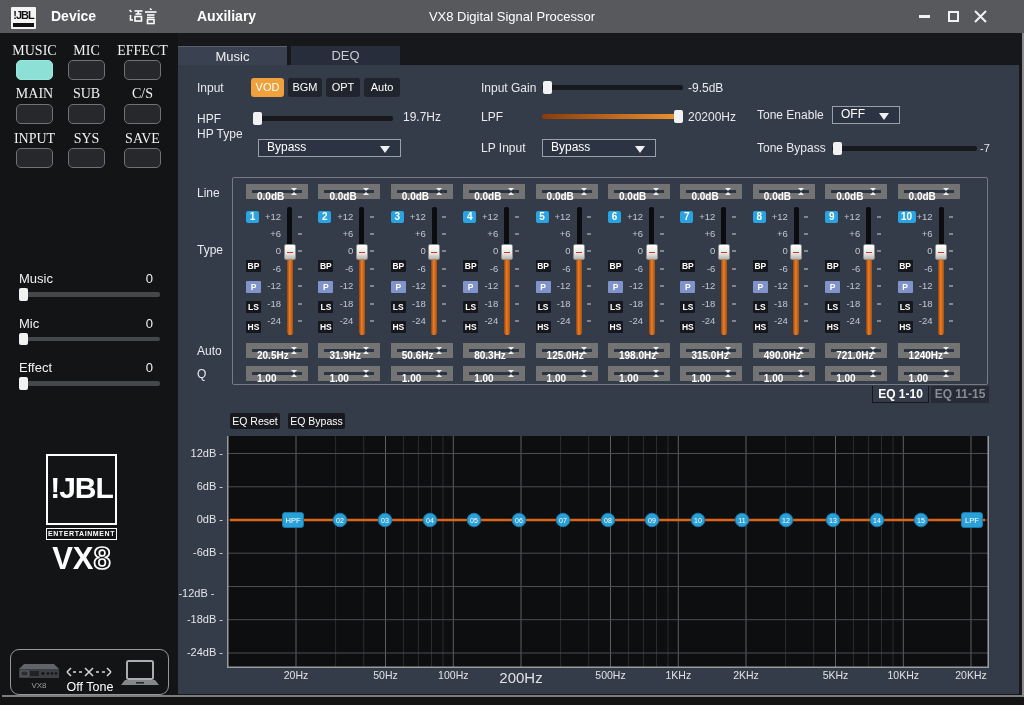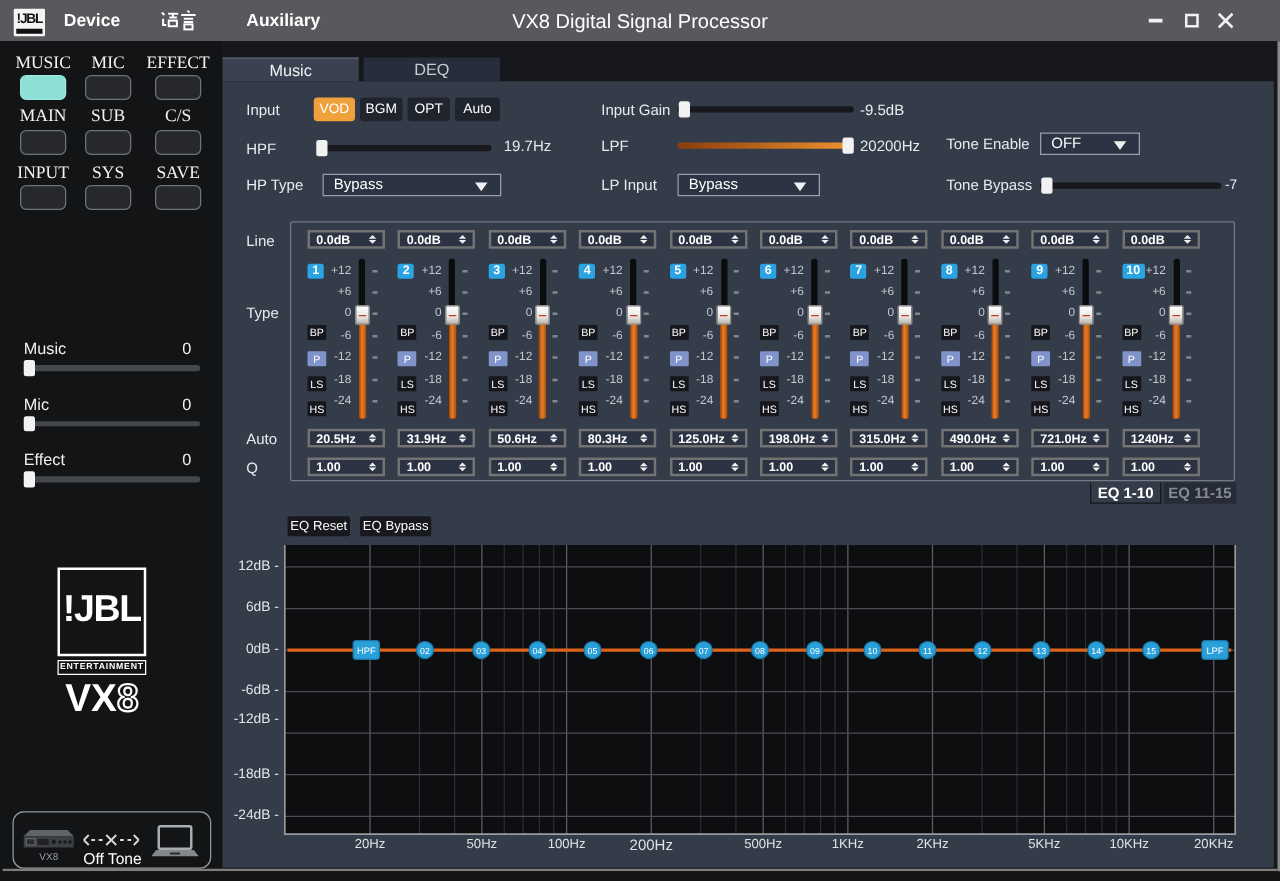--- a/index.html
+++ b/index.html
@@ -1,26 +1,26 @@
 <!DOCTYPE html>
 <html><head><meta charset="utf-8">
 <style>
 *{margin:0;padding:0;box-sizing:border-box}
 html,body{width:1024px;height:705px;overflow:hidden;background:#101113}
 body{font-family:"Liberation Sans",sans-serif;position:relative}
 .ab{position:absolute}
 .lbl{position:absolute;color:#e8eaed;font-size:12px;line-height:14px;white-space:nowrap}
-.spin{position:absolute;width:62px;height:15px;background:#2c3342;border:2px solid #737373;color:#fff;
+.spin{position:absolute;width:62px;height:15px;background:#2c3342;border:6px solid #737373;color:#fff;
   font-size:10px;font-weight:bold;line-height:13px;padding-left:5px;white-space:nowrap}
 .spU{position:absolute;right:5px;top:2px;width:0;height:0;border-left:3.5px solid transparent;border-right:3.5px solid transparent;border-bottom:3.5px solid #f0f0f0}
 .spD{position:absolute;right:5px;bottom:2px;width:0;height:0;border-left:3.5px solid transparent;border-right:3.5px solid transparent;border-top:3.5px solid #f0f0f0}
 .drop{position:absolute;background:#2c3342;border:1px solid #9aa0a8;color:#fff;font-size:12px;line-height:15px;padding-left:8px}
 .dArr{position:absolute;right:10px;top:5.5px;width:0;height:0;border-left:5px solid transparent;border-right:5px solid transparent;border-top:7px solid #f0f0f0}
 .badge{position:absolute;background:#2aa3e2;color:#fff;font-size:10px;font-weight:bold;text-align:center;border-radius:2px}
-.tbtn{position:absolute;width:15px;height:12px;background:#15171c;color:#fff;font-size:8.5px;font-weight:normal;text-align:center;line-height:12px;border-radius:1px}
+.tbtn{position:absolute;width:15px;height:12px;background:#15171c;color:#fff;font-size:8.5px;font-weight:bold;text-align:center;line-height:12px;border-radius:1px}
 .tick{position:absolute;width:21px;color:#c3c8cf;font-size:9.5px;text-align:right;line-height:12px}
 .dash{position:absolute;width:4px;height:2px;background:#83878d}
 .vtrack{position:absolute;width:5px;background:#0b0c0e;border-radius:2px}
 .vfill{position:absolute;width:6px;background:linear-gradient(90deg,#93430e,#ec7d24 45%,#a4500f);border-radius:2px}
 .vhandle{position:absolute;width:12px;height:16px;background:linear-gradient(180deg,#ffffff,#e8e6e2 60%,#b9b5ad);border-radius:2px;border:1px solid #8d8d8d}
 .vhandle:after{content:"";position:absolute;left:2px;right:2px;top:6.5px;height:1.5px;background:#c0392b}
 .btn{position:absolute;background:#20242d;color:#fff;font-size:11px;text-align:center;border-radius:3px}
 </style></head><body>
 
 <div class="ab" style="left:0;top:0;width:1024px;height:33px;background:#57595c"></div>
@@ -37,21 +37,21 @@
       <path d="M10.5 4 L10 7"></path>
 <rect x="7" y="9.5" width="6.5" height="4.5"></rect>
 <path d="M22 1.5 L23.5 3"></path>
       <path d="M17 5 L28.5 5"></path>
       <path d="M19 8 L26.5 8"></path>
       <path d="M19 10.5 L26.5 10.5"></path>
 <rect x="19.5" y="12.5" width="6.5" height="4"></rect>
 </g>
   </svg>
 <div class="ab" style="left:197px;top:8px;color:#fff;font-weight:bold;font-size:14px">Auxiliary</div>
-<div class="ab" style="left:362px;top:9px;width:300px;text-align:center;color:#fff;font-size:16px">VX8 Digital Signal Processor</div>
+<div class="ab" style="left:362px;top:9px;width:300px;text-align:center;color:#fff;font-size:13px">VX8 Digital Signal Processor</div>
 <div class="ab" style="left:919px;top:15px;width:11px;height:2.5px;background:#f2f2f2"></div>
 <div class="ab" style="left:948px;top:11px;width:11px;height:11px;border:2px solid #f2f2f2"></div>
 <svg class="ab" style="left:974px;top:10px" width="13" height="13" viewBox="0 0 13 13">
 <path d="M1 1 L12 12 M12 1 L1 12" stroke="#f2f2f2" stroke-width="2"></path>
   </svg>
 <div class="ab" style="left:0;top:33px;width:1024px;height:663px;background:#17181c"></div>
 <div class="ab" style="left:0;top:33px;width:178px;height:663px;background:#131416"></div>
 <div class="ab" style="left:2px;top:695px;width:1020px;height:2px;background:#7d7d7d"></div>
 <div class="ab" style="left:0;top:697px;width:1024px;height:8px;background:#141414"></div>
 <div class="ab" style="left:1022px;top:33px;width:2px;height:664px;background:#8a8a8a"></div>
@@ -130,22 +130,22 @@
 <div class="lbl" style="left:688px;top:81px">-9.5dB</div>
 <div class="lbl" style="left:197px;top:112px">HPF</div>
 <div class="ab" style="left:253px;top:116px;width:140px;height:4.5px;background:#17191d;border-radius:2px"></div>
 <div class="ab" style="left:253px;top:111.5px;width:9px;height:13px;background:#f2f2f2;border-radius:2px"></div>
 <div class="lbl" style="left:403px;top:110px">19.7Hz</div>
 <div class="lbl" style="left:481px;top:110px">LPF</div>
 <div class="ab" style="left:542px;top:114px;width:141px;height:5px;background:linear-gradient(90deg,#8a3c0c,#ef9430);border-radius:2px"></div>
 <div class="ab" style="left:674px;top:110px;width:9px;height:13px;background:#f2f2f2;border-radius:2px"></div>
 <div class="lbl" style="left:688px;top:110px">20200Hz</div>
 <div class="lbl" style="left:757px;top:108px">Tone Enable</div>
-<div class="drop" style="left:832px;top:106px;width:80px;height:18px">OFF<div class="dArr"></div></div>
-<div class="lbl" style="left:197px;top:141px">HP Type</div>
+<div class="drop" style="left:832px;top:106px;width:68px;height:18px">OFF<div class="dArr"></div></div>
+<div class="lbl" style="left:197px;top:127px">HP Type</div>
 <div class="drop" style="left:258px;top:139px;width:143px;height:18px">Bypass<div class="dArr"></div></div>
 <div class="lbl" style="left:481px;top:141px">LP Input</div>
 <div class="drop" style="left:542px;top:139px;width:114px;height:18px">Bypass<div class="dArr"></div></div>
 <div class="lbl" style="left:757px;top:141px">Tone Bypass</div>
 <div class="ab" style="left:832px;top:146px;width:145px;height:4.5px;background:#17191d;border-radius:2px"></div>
 <div class="ab" style="left:833px;top:141.5px;width:9px;height:13px;background:#f2f2f2;border-radius:2px"></div>
 <div class="lbl" style="left:980px;top:141px;font-size:11px">-7</div>
 <div class="ab" style="left:232px;top:177px;width:756px;height:208px;border:1px solid #767a82;border-radius:2px"></div>
 <div class="lbl" style="left:197px;top:186px">Line</div>
 <div class="lbl" style="left:197px;top:243px">Type</div>
@@ -475,24 +475,24 @@
     <text x="650" y="87" font-family="Liberation Sans,sans-serif" font-size="7" fill="#fff" text-anchor="middle">14</text>
     <circle cx="694" cy="84" r="6.8" fill="#2aa0d8" stroke="#1b76a8" stroke-width="1"></circle>
     <text x="694" y="87" font-family="Liberation Sans,sans-serif" font-size="7" fill="#fff" text-anchor="middle">15</text>
     <rect x="734.5" y="76.5" width="21" height="15" rx="2.5" fill="#2aa0d8" stroke="#1b76a8" stroke-width="1"></rect>
     <text x="745.0" y="87" font-family="Liberation Sans,sans-serif" font-size="7.5" fill="#fff" text-anchor="middle">LPF</text>
   </svg>
 <div class="ab" style="left:170px;top:446.5px;width:53px;text-align:right;color:#e3e5e8;font-size:11px">12dB -</div>
 <div class="ab" style="left:170px;top:479.8px;width:53px;text-align:right;color:#e3e5e8;font-size:11px">6dB -</div>
 <div class="ab" style="left:170px;top:513.0px;width:53px;text-align:right;color:#e3e5e8;font-size:11px">0dB -</div>
 <div class="ab" style="left:170px;top:546.2px;width:53px;text-align:right;color:#e3e5e8;font-size:11px">-6dB -</div>
-<div class="ab" style="left:170px;top:569px;width:53px;text-align:right;color:#e3e5e8;font-size:11px">-12dB -</div>
+<div class="ab" style="left:170px;top:587px;width:53px;text-align:center;color:#e3e5e8;font-size:11px">-12dB -</div>
 <div class="ab" style="left:170px;top:612.7px;width:53px;text-align:right;color:#e3e5e8;font-size:11px">-18dB -</div>
 <div class="ab" style="left:170px;top:646.0px;width:53px;text-align:right;color:#e3e5e8;font-size:11px">-24dB -</div>
 <div class="ab" style="left:266.0px;top:669px;width:60px;text-align:center;color:#e0e2e5;font-size:10.5px">20Hz</div>
 <div class="ab" style="left:355.5px;top:669px;width:60px;text-align:center;color:#e0e2e5;font-size:10.5px">50Hz</div>
 <div class="ab" style="left:423.3px;top:669px;width:60px;text-align:center;color:#e0e2e5;font-size:10.5px">100Hz</div>
-<div class="ab" style="left:491.0px;top:669px;width:60px;text-align:center;color:#e0e2e5;font-size:12px">200Hz</div>
+<div class="ab" style="left:491.0px;top:669px;width:60px;text-align:center;color:#e0e2e5;font-size:15px">200Hz</div>
 <div class="ab" style="left:580.5px;top:669px;width:60px;text-align:center;color:#e0e2e5;font-size:10.5px">500Hz</div>
 <div class="ab" style="left:648.3px;top:669px;width:60px;text-align:center;color:#e0e2e5;font-size:10.5px">1KHz</div>
 <div class="ab" style="left:716.0px;top:669px;width:60px;text-align:center;color:#e0e2e5;font-size:10.5px">2KHz</div>
 <div class="ab" style="left:805.5px;top:669px;width:60px;text-align:center;color:#e0e2e5;font-size:10.5px">5KHz</div>
 <div class="ab" style="left:873.3px;top:669px;width:60px;text-align:center;color:#e0e2e5;font-size:10.5px">10KHz</div>
 <div class="ab" style="left:941.0px;top:669px;width:60px;text-align:center;color:#e0e2e5;font-size:10.5px">20KHz</div>
 </body></html>

